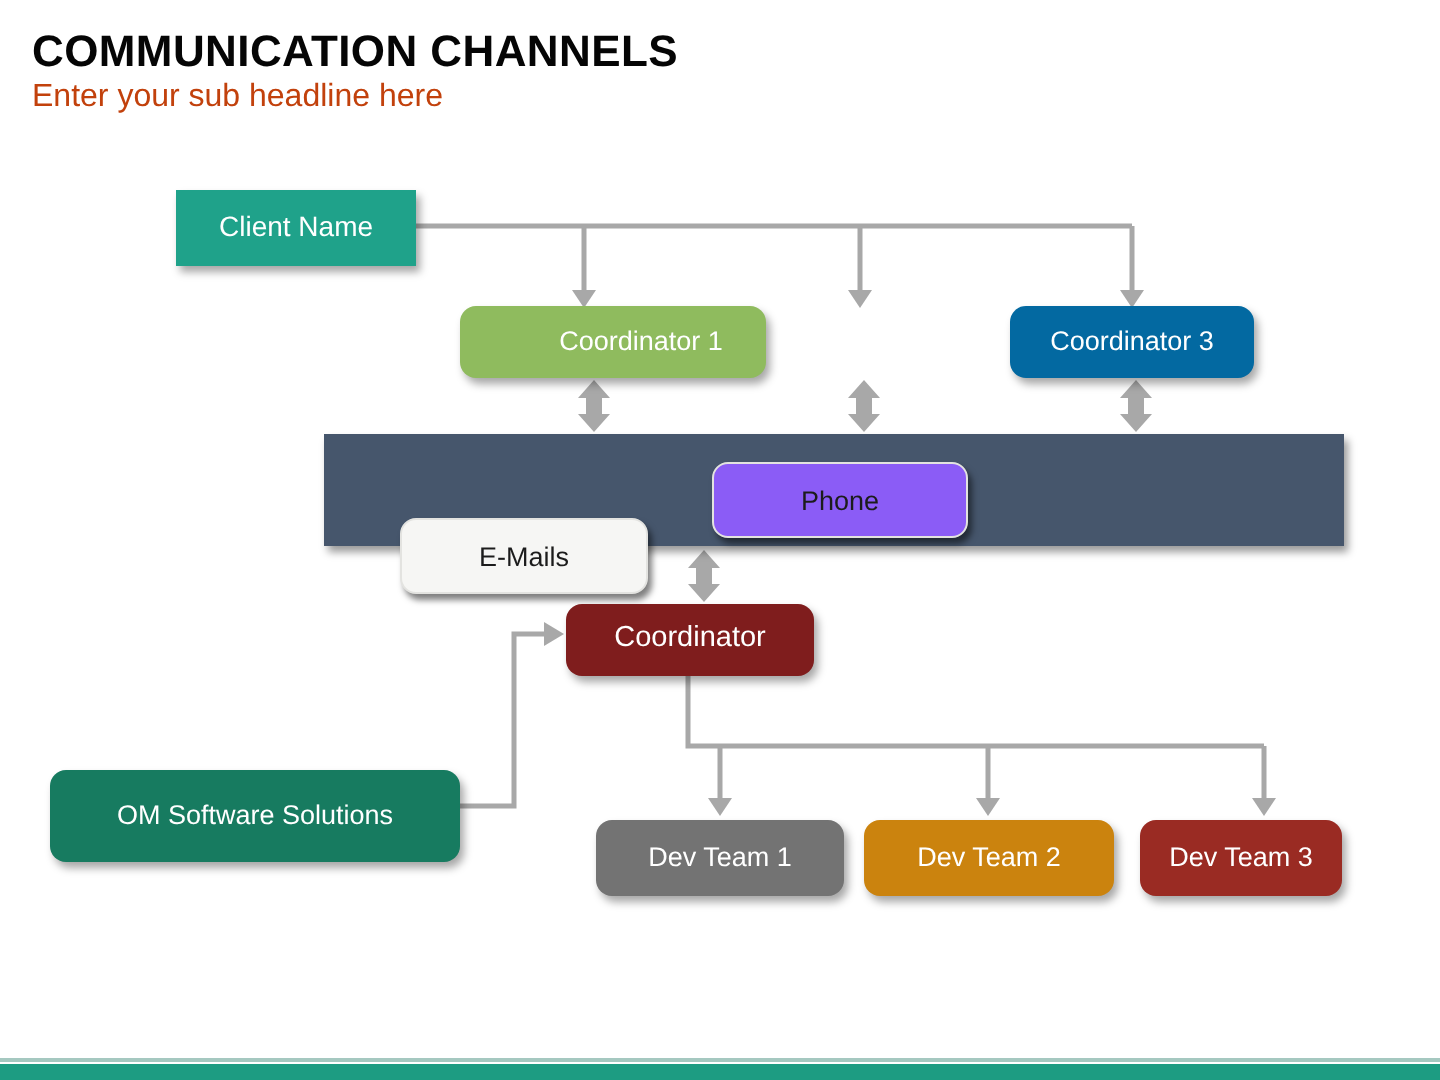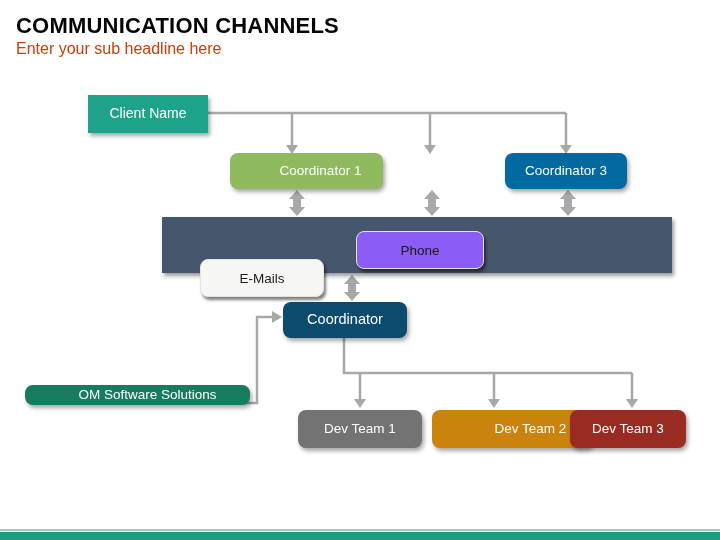--- a/index.html
+++ b/index.html
@@ -117,34 +117,34 @@
 
   <div class="channels-bar" style="background-color: rgb(70, 86, 108);"></div>
 
   <div class="channel" style="left: 200px; top: 231px; width: 122px; height: 36px; background-color: rgb(246, 246, 244); margin-top: 28px;">
     <span>E-Mails</span>
   </div>
   <div class="channel" style="left: 356px; top: 231px; width: 126px; height: 36px; background-color: #8b5cf6;">
     <span>Phone</span>
   </div>
 
-  <div class="node" style="left: 283px; top: 302px; width: 124px; height: 36px; font-size: 14.5px; background-color: #0c4a6e;">
+  <div class="node" style="left: 283px; top: 302px; width: 124px; height: 36px; font-size: 14.5px; background-color: #7f1d1d;">
     <span>Coordinator</span>
   </div>
 
-  <div class="node" style="left: 25px; top: 385px; width: 205px; height: 20px; background-color: rgb(23, 123, 96); padding-left: 20px;">
+  <div class="node" style="left: 25px; top: 385px; width: 205px; height: 46px; background-color: rgb(23, 123, 96);">
     <span>OM Software Solutions</span>
   </div>
 
   <div class="node" style="left: 298px; top: 410px; width: 124px; height: 38px; background-color: #737373;">
     <span>Dev Team 1</span>
   </div>
-  <div class="node" style="left: 432px; top: 410px; width: 125px; height: 38px; background-color: rgb(203, 131, 14); padding-left: 36px;">
+  <div class="node" style="left: 432px; top: 410px; width: 125px; height: 38px; background-color: rgb(203, 131, 14);">
     <span>Dev Team 2</span>
   </div>
-  <div class="node" style="left: 570px; top: 410px; width: 116px; height: 38px; background-color: rgb(154, 43, 35);">
+  <div class="node" style="left: 570px; top: 410px; width: 101px; height: 38px; background-color: rgb(154, 43, 35);">
     <span>Dev Team 3</span>
   </div>
 
   <div class="footer-line"></div>
   <div class="footer-bar" style="background-color: rgb(29, 156, 130);"></div>
 
 </div>
 
 </body></html>

